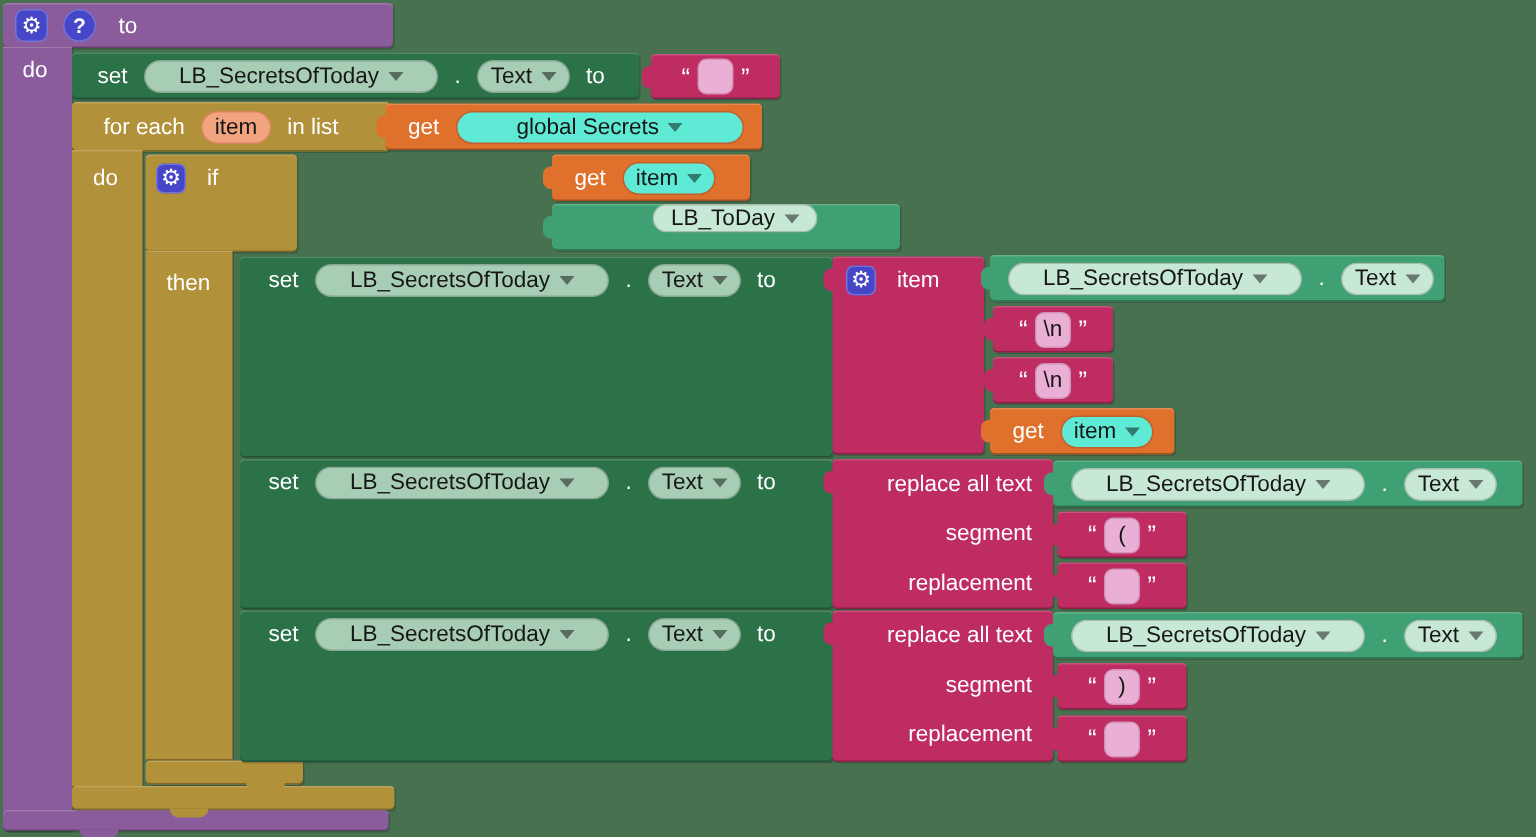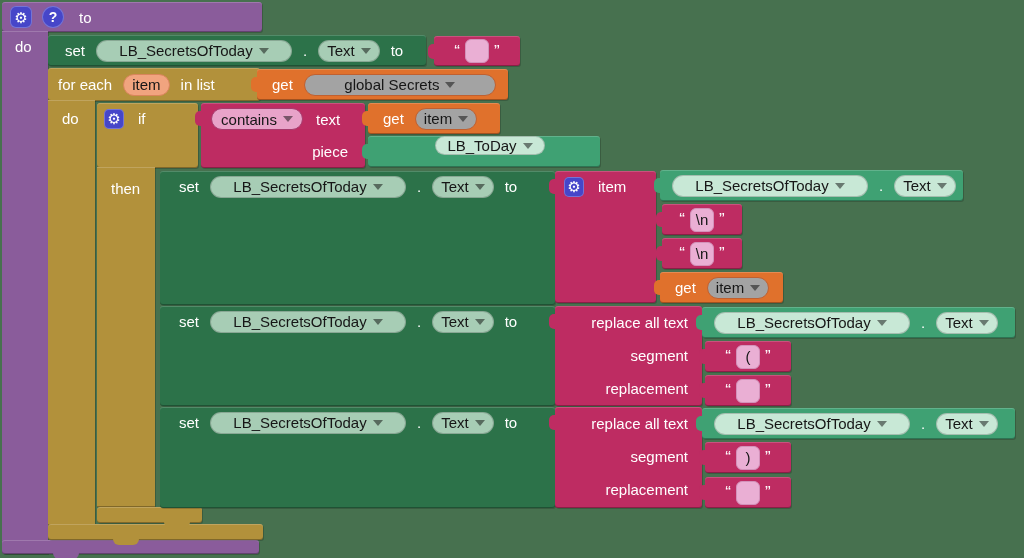--- a/index.html
+++ b/index.html
@@ -28,21 +28,21 @@
     width:22px; height:22px; border-radius:6px; background:#4646C9; color:#fff;
     box-shadow: inset 0 0 0 1px rgba(255,255,255,.25);
   }
   .badge.round{border-radius:50%; font-weight:bold; font-size:14px;}
   .badge.small{width:20px;height:20px;border-radius:5px;}
   .gear-glyph{font-size:15px; line-height:1; color:#fff;}
   
   .c-purple{background:#8A5C9B;} .c-green{background:#2C7249;} .c-teal{background:#3FA173;}
   .c-gold{background:#B2913B;}   .c-orange{background:#E0712C;} .c-crimson{background:#BE2C62;}
   .f-purple{background:#CDAFDC;} .f-green{background:#A7CDB5;} .f-teal{background:#C8E8D6;}
-  .f-gold{background:#F1A47F; border-color:#D9855B;} .f-orange{background:#a3a3a3; border-color:#C06030;}
+  .f-gold{background:#F1A47F; border-color:#D9855B;} .f-orange{background:#5eead4; border-color:#C06030;}
   .f-pinkdrop{background:#E8A3C9; border-color:#A73B6D;}
   .f-pinksq{background:#EAAFD4; border-color:#D392BA; border-radius:6px; min-width:24px; height:24px; padding:0 4px;}
   
   .vb::before{
     content:""; position:absolute; left:-6px; top:8px; width:8px; height:15px;
     border-radius:5px 0 0 5px; background:inherit;
   }
   .quote{font-size:17px; line-height:1; padding:0 5px; color:#fff;}
   .nub{position:absolute; height:6px; border-radius:0 0 6px 6px;}
   .rrow{display:flex; align-items:center; justify-content:flex-end; height:33px; padding-right:9px;}
@@ -87,21 +87,21 @@
     <div class="row" style="justify-content:center;width:100%;height:30px;">
       <span class="quote">“</span>
       <span class="field f-pinksq">
           <span></span>
         </span>
       <span class="quote">”</span>
     </div>
   </div>
 
   <div class="block c-gold" style="left:48px;top:68px;width:212px;height:33px;">
-    <div class="row" style="padding-left:5px;gap:6px;height:33px;">
+    <div class="row" style="padding-left:16px;gap:6px;height:33px;">
       <span class="lbl">for each</span>
       <span class="field f-gold">
           <span>item</span>
         </span>
       <span class="lbl">in list</span>
     </div>
   </div>
   <div class="block c-orange vb" style="left:257px;top:69px;width:251px;height:31px;">
     <div class="row" style="padding-left:10px;gap:6px;">
       <span class="lbl">get</span>
@@ -122,32 +122,20 @@
           <span class="gear-glyph">⚙</span>
         </span>
       <span class="lbl">if</span>
     </div>
   </div>
   <div class="block c-gold" style="left:97px;top:167px;width:58px;height:340px;border-radius:0;"></div>
   <div class="block c-gold" style="left:97px;top:507px;width:105px;height:16px;"></div>
   <div class="nub c-gold abs" style="left:164px;top:522px;width:26px;"></div>
   <span class="lbl abs" style="left:106px;top:180px;">then</span>
 
-  <div class="block c-crimson vb" style="left:201px;top:103px;width:164px;height:65px;">
-    <div class="row" style="padding-left:10px;gap:8px;height:32px;">
-      <span class="field f-pinkdrop" style="min-width:92px;">
-          <span>contains</span>
-          <span class="arrow"></span>
-        </span>
-      <span class="lbl">text</span>
-    </div>
-    <div class="row" style="justify-content:flex-end;padding-right:12px;height:33px;">
-      <span class="lbl">piece</span>
-    </div>
-  </div>
   <div class="block c-orange vb" style="left:368px;top:103px;width:132px;height:31px;">
     <div class="row" style="padding-left:10px;gap:6px;">
       <span class="lbl">get</span>
       <span class="field f-orange" style="min-width:62px;">
           <span>item</span>
           <span class="arrow"></span>
         </span>
     </div>
   </div>
   <div class="block c-teal vb" style="left:368px;top:136px;width:232px;height:31px;">

